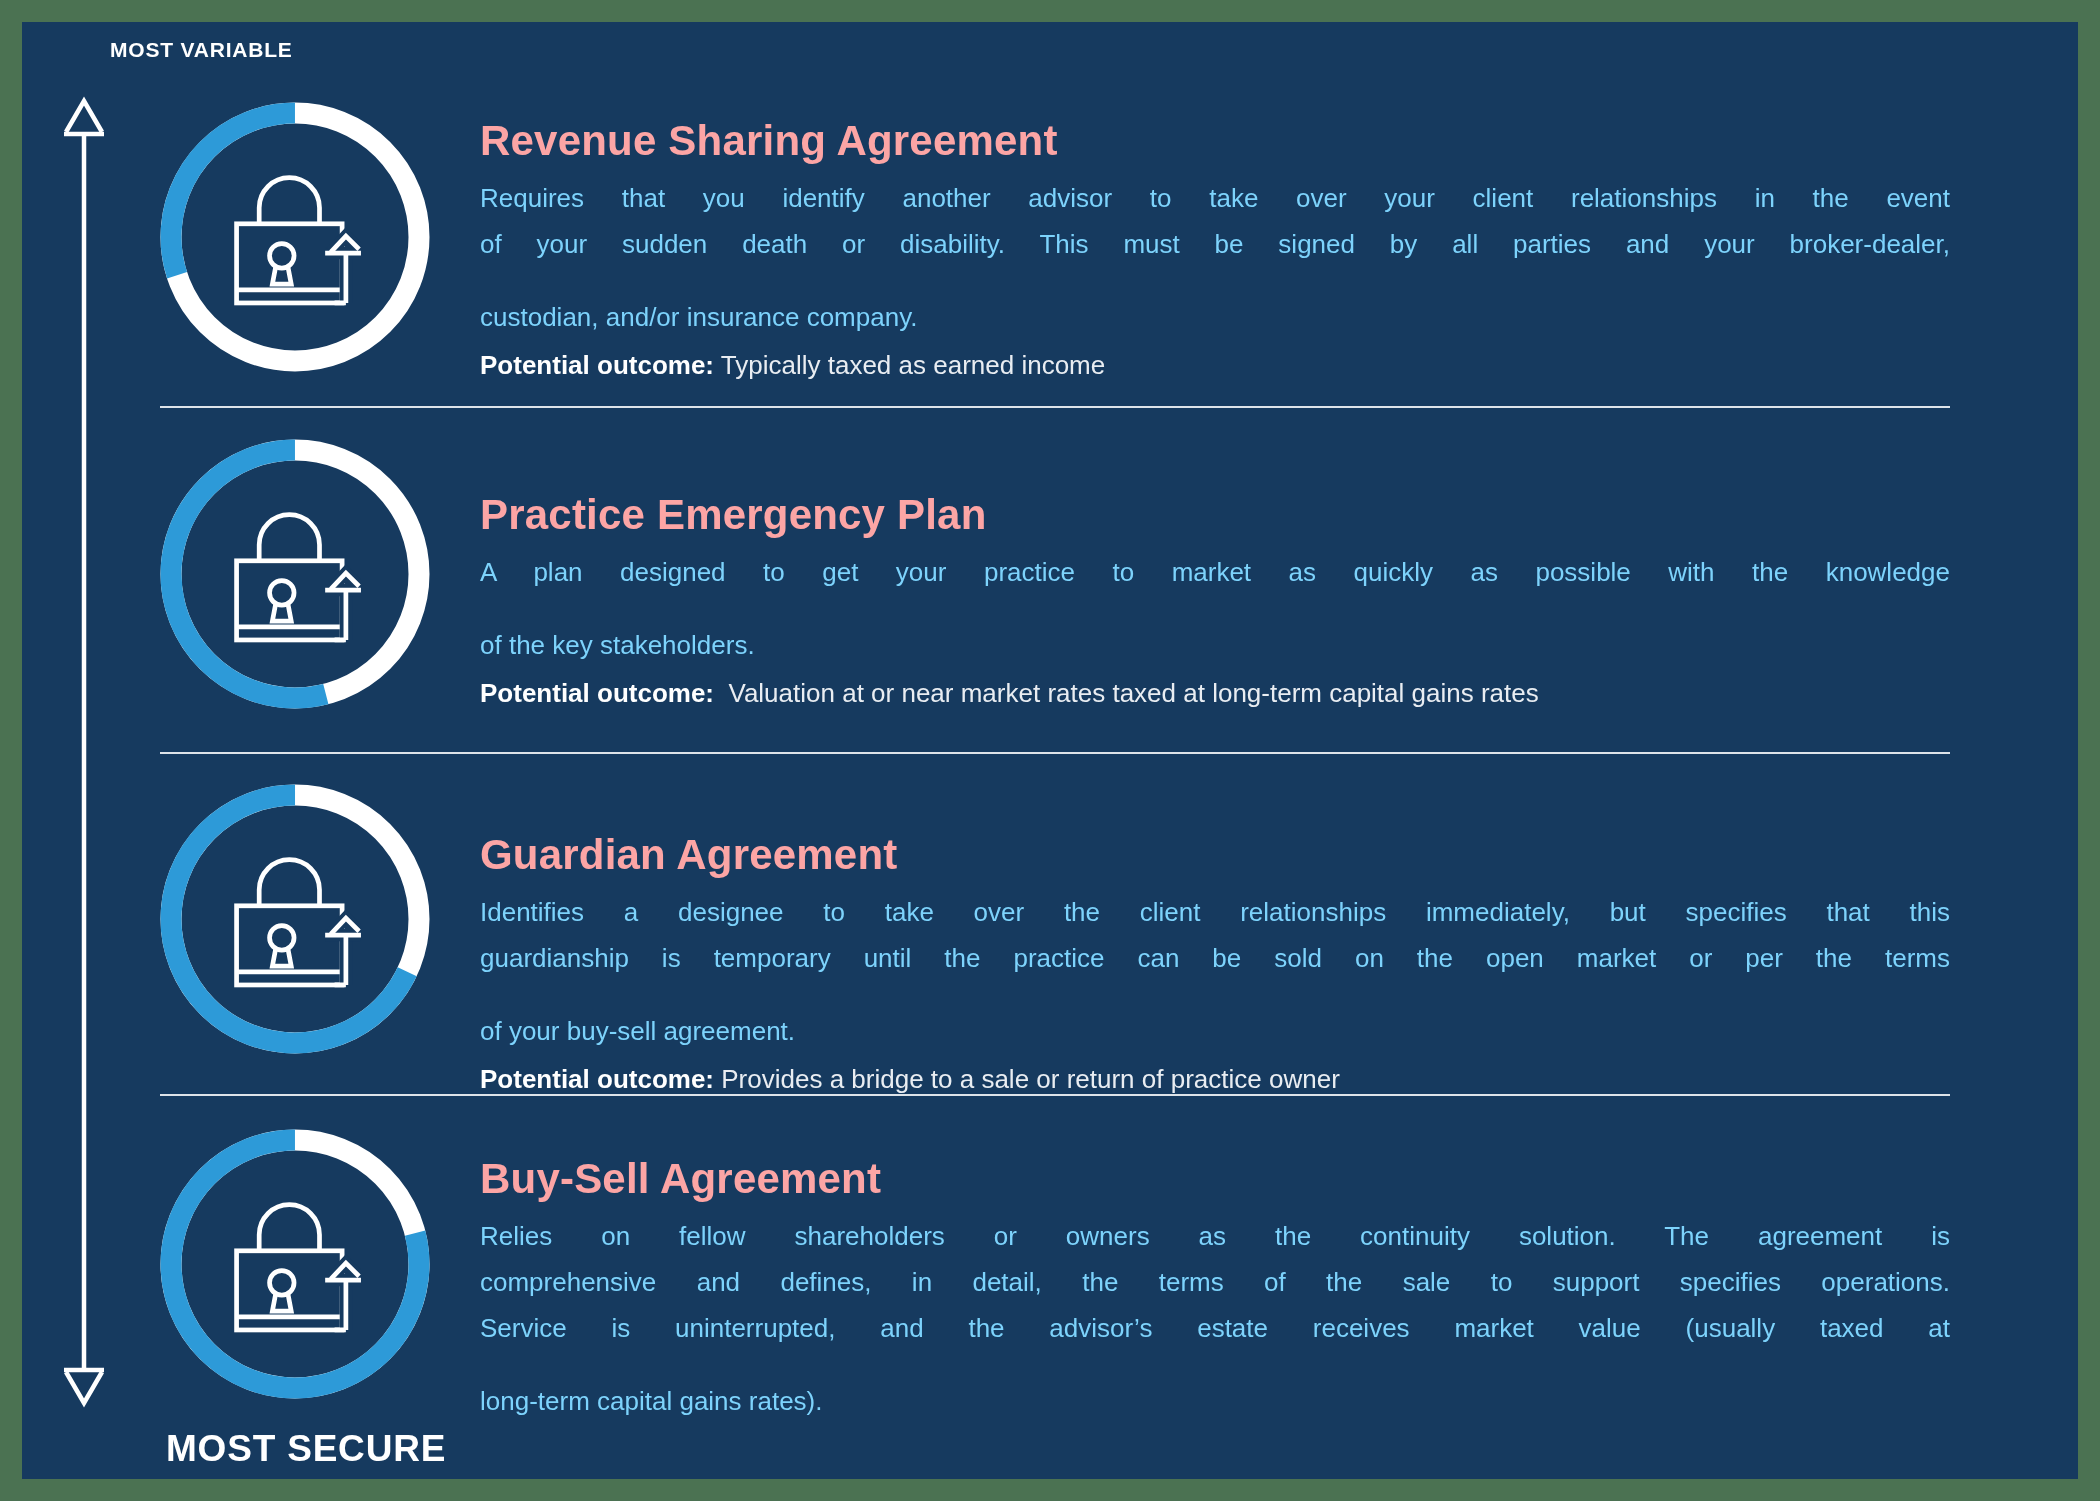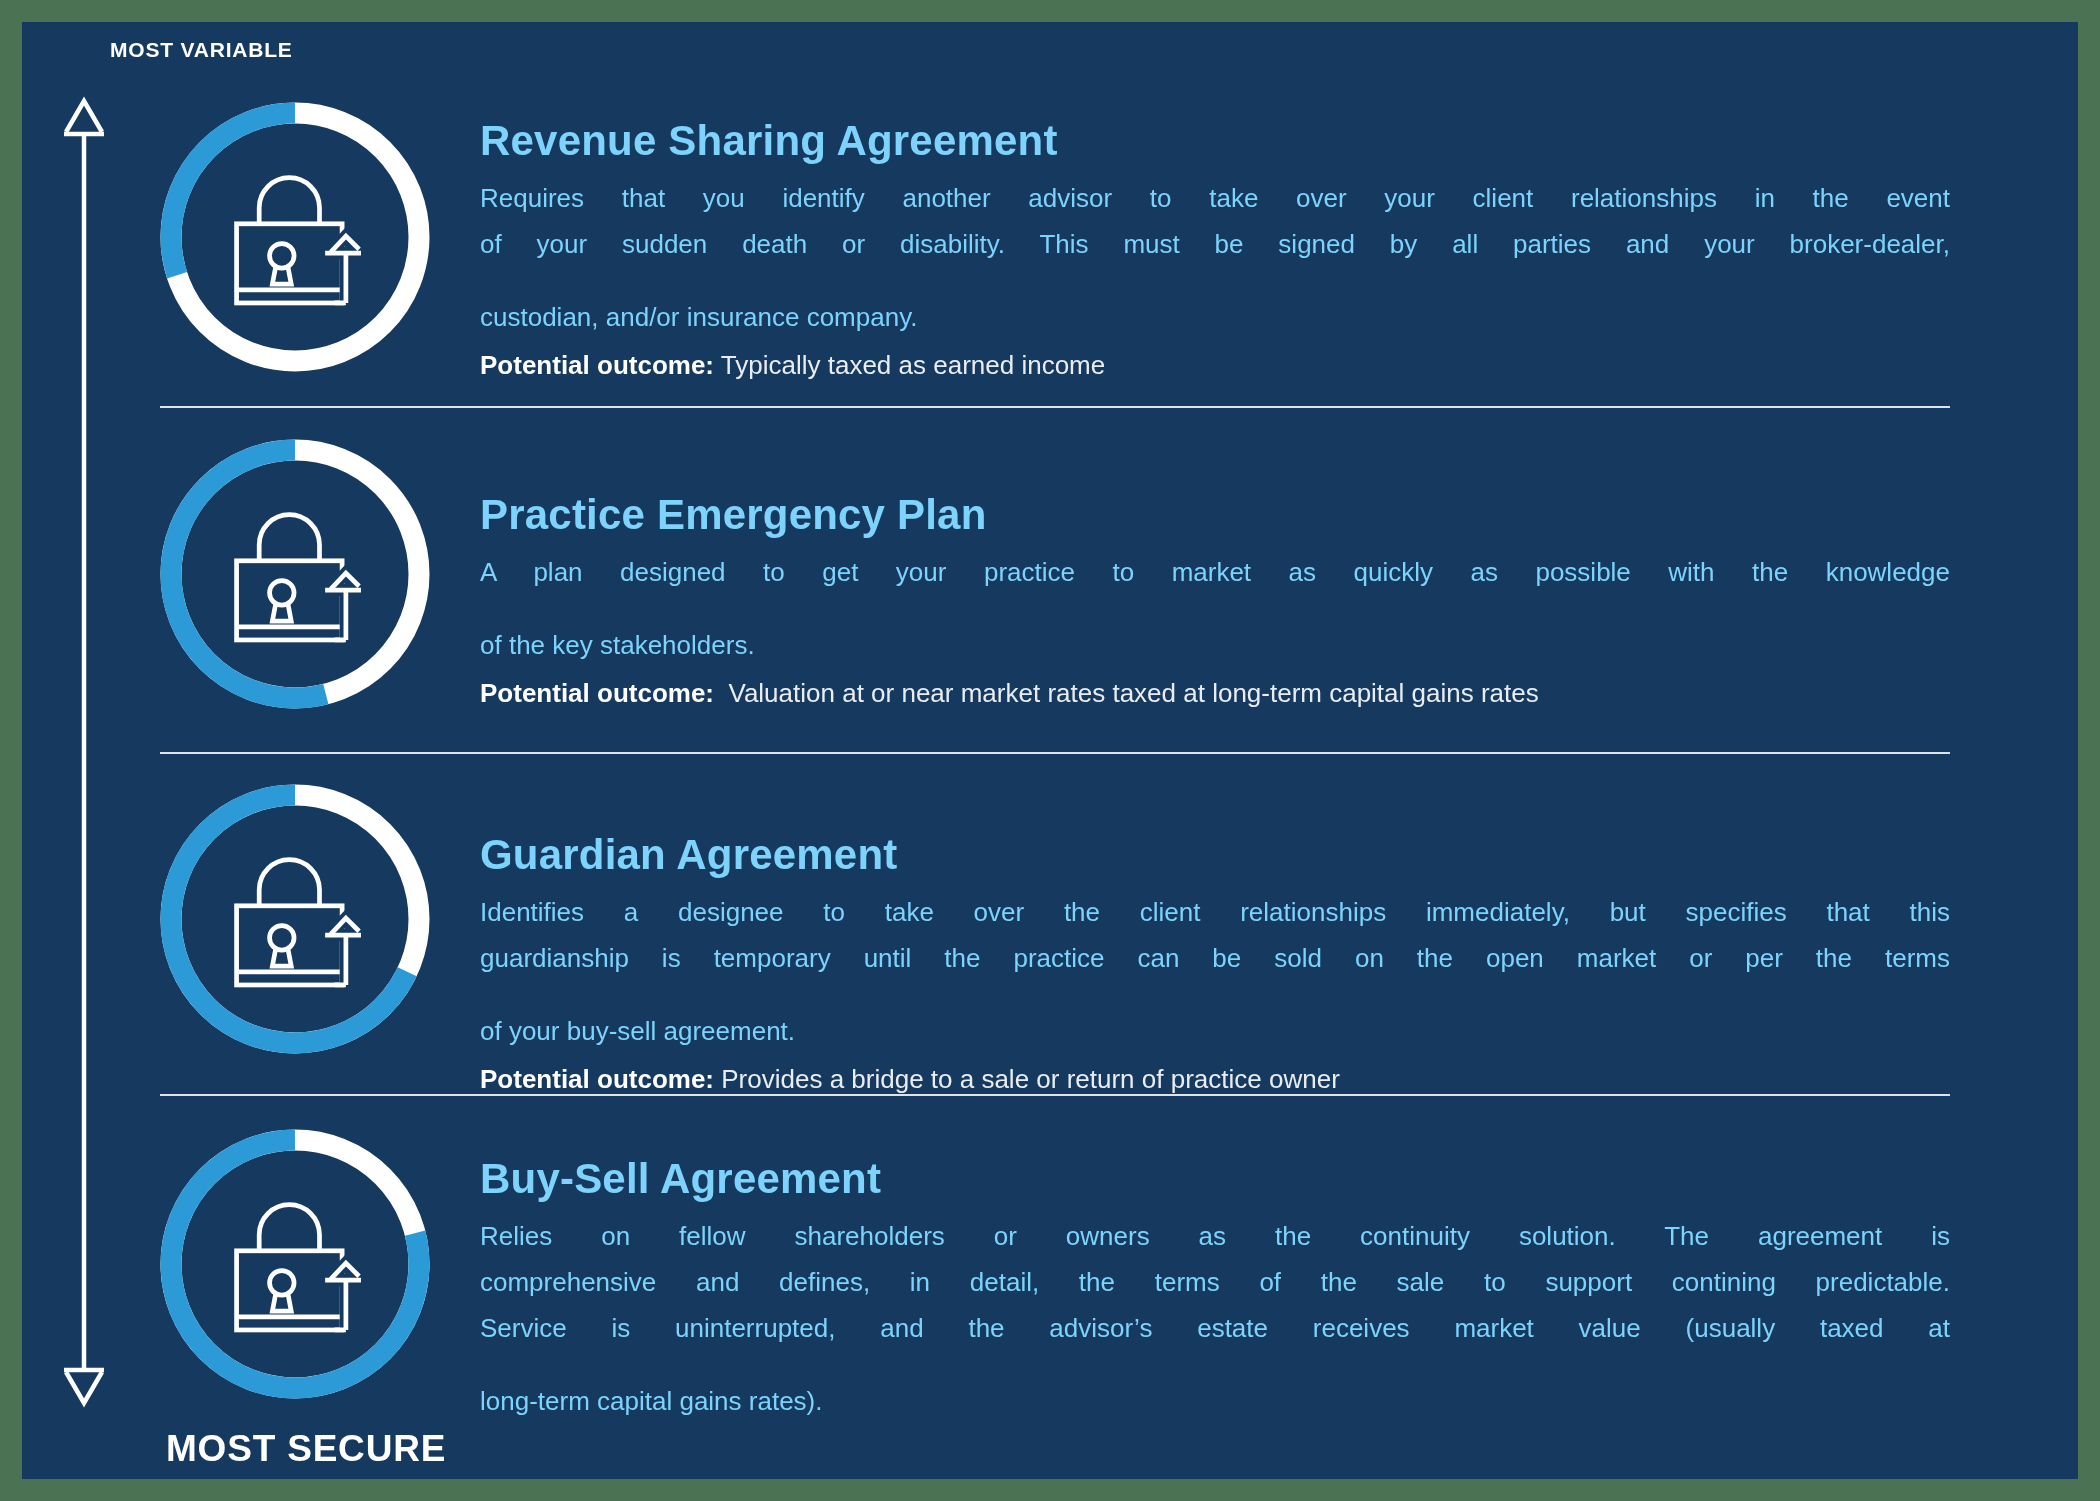--- a/index.html
+++ b/index.html
@@ -29,21 +29,21 @@
   .row .ring{position:absolute;inset:0;}
   .row .lock{position:absolute;left:50%;top:50%;transform:translate(-50%,-50%);}
   .row .text{margin-left:320px;}
 
   .row1{top:102px;}  .row1 .text{padding-top:14px;}
   .row2{top:439px;}  .row2 .text{padding-top:51px;}
   .row3{top:784px;}  .row3 .text{padding-top:46px;}
   .row4{top:1129px;} .row4 .text{padding-top:25px;}
 
   .section-title{
-    margin:0 0 10px 0;color:#7dd3fc;font-size:42px;font-weight:bold;
+    margin:0 0 10px 0;color:#fca5a5;font-size:42px;font-weight:bold;
     letter-spacing:.2px;line-height:49px;
   }
   .body-lines{color:#7dd3fc;font-size:26px;line-height:46px;}
   .body-line{text-align:justify;text-align-last:justify;}
   .body-line.last{text-align-last:left;margin-top:27px;}
   .outcome{margin:2px 0 0 0;color:#e9edf2;font-size:26px;line-height:46px;white-space:pre-wrap;}
   .outcome b{color:#ffffff;font-weight:bold;}
 </style>
 </head>
 <body>
@@ -186,21 +186,21 @@
         <path d="M112 148 H124"></path>
         <path d="M124 97 V148"></path>
           <path d="M102 95 H140"></path>
           <path d="M108 94 L124 77 L138 91"></path>
       </svg>
     </div>
     <div class="text">
       <h2 class="section-title">Buy-Sell Agreement</h2>
       <div class="body-lines">
           <div class="body-line">Relies on fellow shareholders or owners as the continuity solution. The agreement is</div>
-          <div class="body-line">comprehensive and defines, in detail, the terms of the sale to support contining predictable.</div>
+          <div class="body-line">comprehensive and defines, in detail, the terms of the sale to support specifies operations.</div>
           <div class="body-line">Service is uninterrupted, and the advisor’s estate receives market value (usually taxed at</div>
           <div class="body-line last">long-term capital gains rates).</div>
         </div>
     </div>
   </div>
 
   <div class="axis-label bottom">MOST SECURE</div>
 </div>
 
 </body></html>

